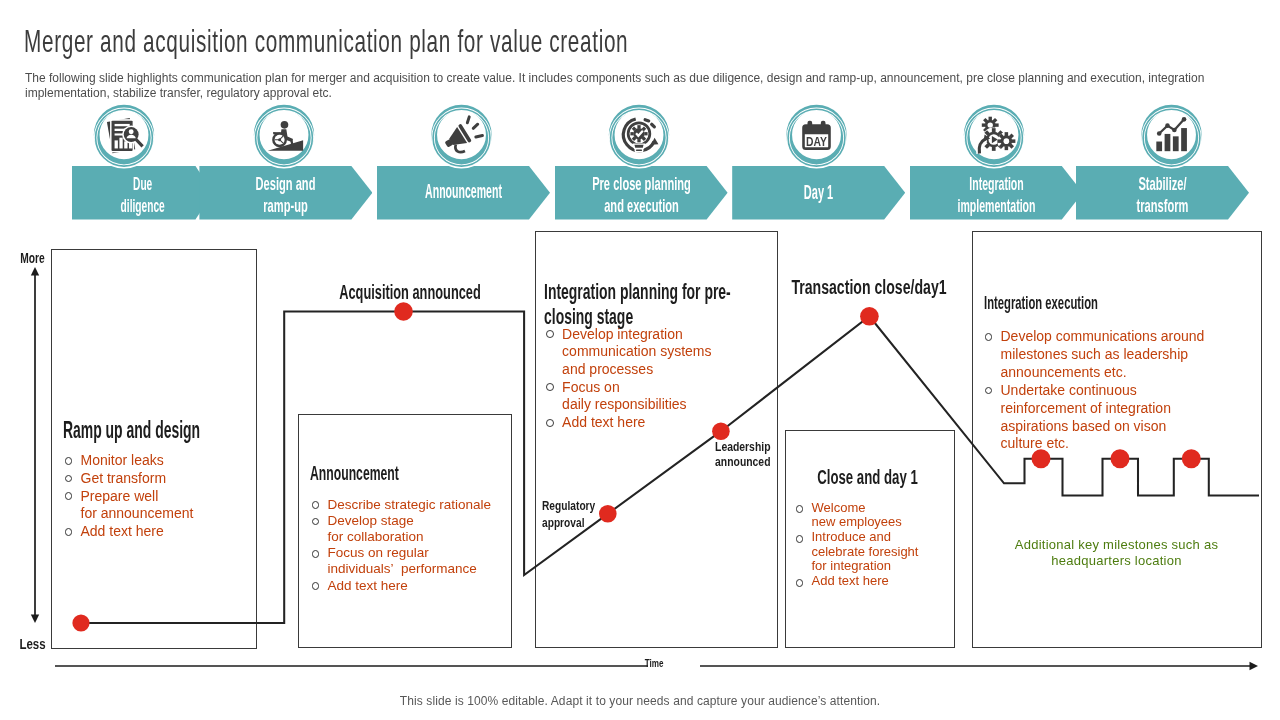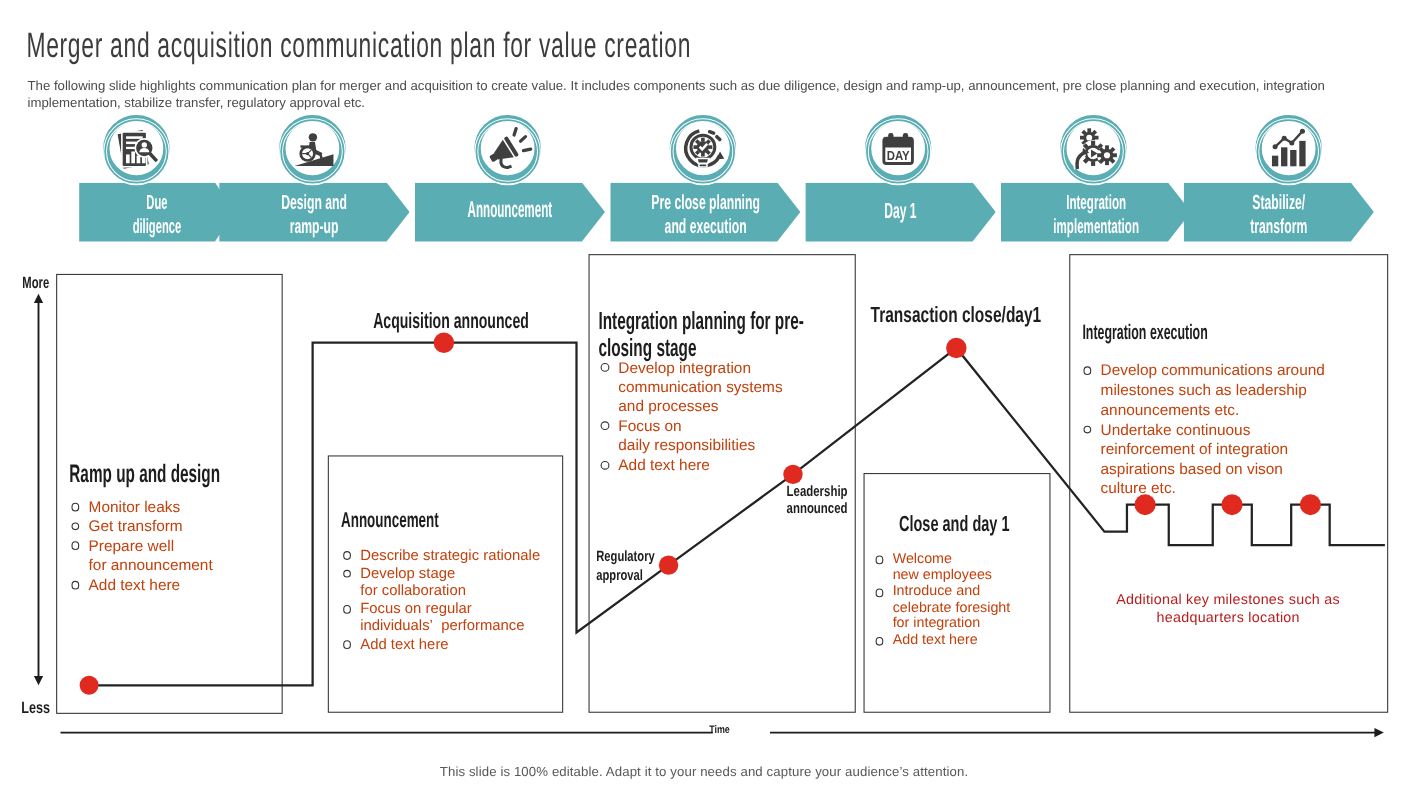--- a/index.html
+++ b/index.html
@@ -19,21 +19,21 @@
 
 .h { position:absolute; font-weight:bold; color:#1d1d1d; white-space:nowrap; }
 .h > span { display:block; transform:scaleX(var(--sx,0.66)); transform-origin:0 50%; }
 .hc > span { transform-origin:50% 50%; }
 .hr > span { transform-origin:100% 50%; }
 
 .ls { position:absolute; color:#c2410c; }
 .li { position:relative; padding-left:17.5px; }
 .li:before { content:""; position:absolute; left:1.5px; top:4.8px; width:5.8px; height:5.8px; border:1.2px solid #333333; border-radius:50%; }
 #ftr { left:0; top:694px; width:1280px; text-align:center; font-size:12px; color:#585858; letter-spacing:0.1px; }
-#addl { left:1009px; top:537px; width:215px; text-align:center; font-size:13px; letter-spacing:0.25px; line-height:15.6px; color:#b91c1c; }
+#addl { left:1009px; top:537px; width:215px; text-align:center; font-size:13px; letter-spacing:0.25px; line-height:15.6px; color:#4d7c0f; }
 svg.ovl { position:absolute; left:0; top:0; z-index:5; }
 </style>
 </head>
 <body>
 <div id="slide">
   <div class="abs" id="title"><span>Merger and acquisition communication plan for value creation</span></div>
   <div class="abs" id="subtitle">The following slide highlights communication plan for merger and acquisition to create value. It includes components such as due diligence, design and ramp-up, announcement, pre close planning and execution, integration implementation, stabilize transfer, regulatory approval etc.</div>
 
   <div class="arw" id="a1" style="left:51.7px; width:141.3px; clip-path:polygon(0 0, 123.8px 0, 100% 50%, 123.8px 100%, 0 100%);margin-left:20px;">
       <div class="t" style="--asx:0.55; top:calc(50% + 2px);">

